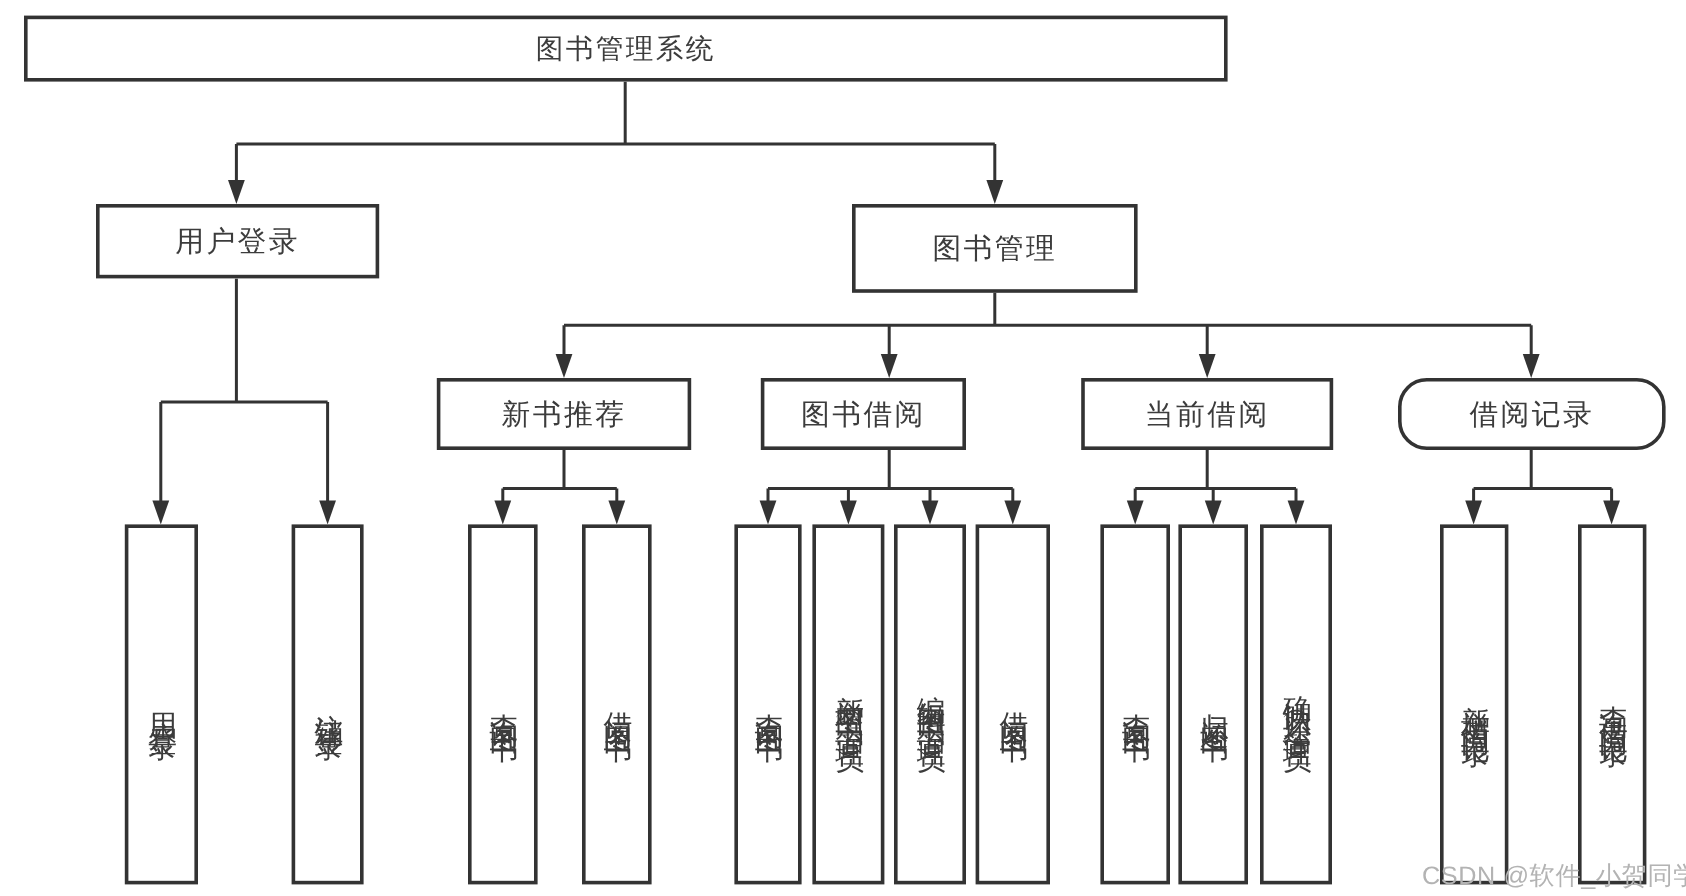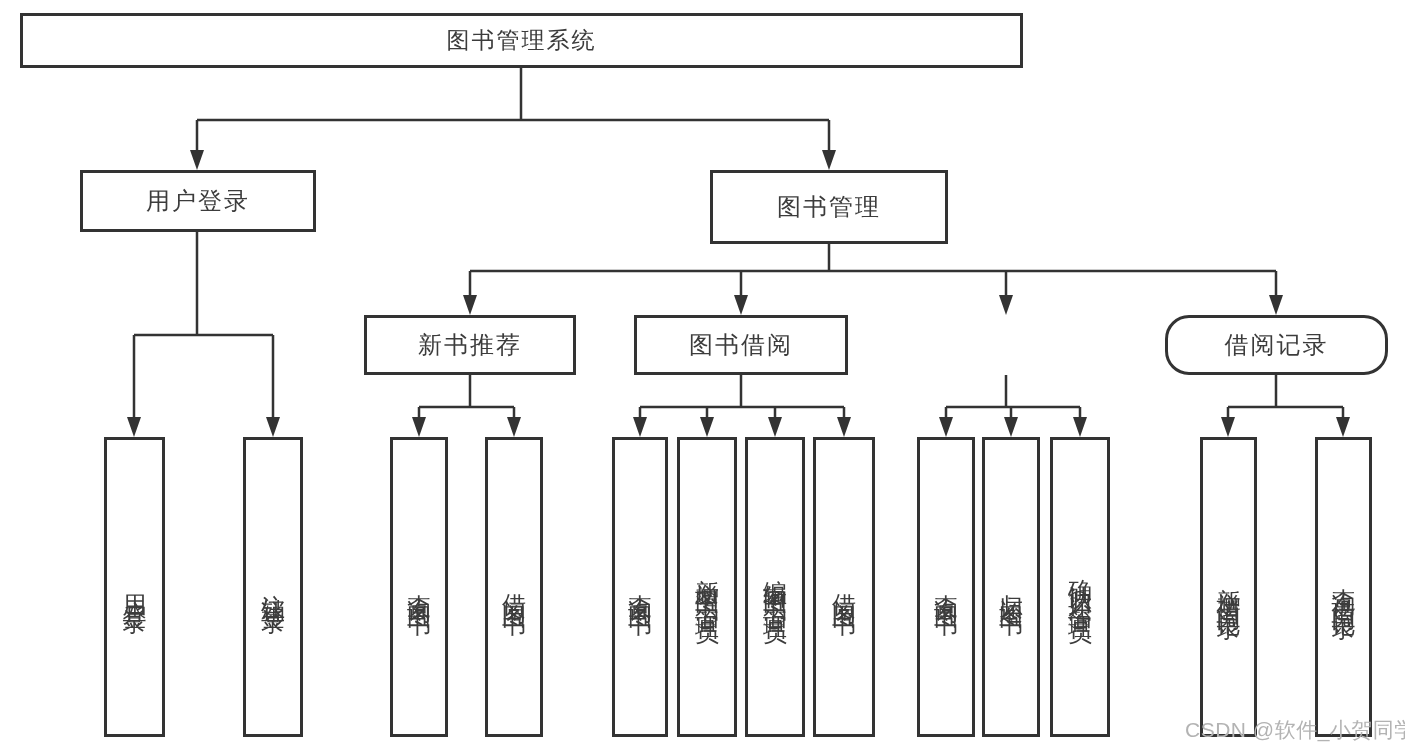--- a/index.html
+++ b/index.html
@@ -100,21 +100,22 @@
       <polygon points="1336,417 1350,417 1343,437"></polygon>
     </g>
   </svg>
 
   <div class="hbox root" style="left:20px; top:13px; width:1003px; height:55px;">图书管理系统</div>
 
   <div class="hbox" style="left:80px; top:170px; width:236px; height:62px;">用户登录</div>
   <div class="hbox" style="left:710px; top:170px; width:238px; height:74px;">图书管理</div>
 
   <div class="hbox" style="left:364px; top:315px; width:212px; height:60px;">新书推荐</div>
-  <div class="hbox" style="left:634px; top:315px; width:214px; height:60px;">图书借阅</div>
+  <div class="hbox" style="left:634px; top:315px; width:171px; height:60px;">图书借阅</div>
+  <div class="hbox" style="left:901px; top:315px; width:210px; height:60px;">当前借阅</div>
   <div class="hbox" style="left:1165px; top:315px; width:223px; height:60px;border-radius:24px;">借阅记录</div>
 
   <div class="vbox" style="left:104px; width:61px;">用户登录</div>
   <div class="vbox" style="left:243px; width:60px;">注销登录</div>
 
   <div class="vbox" style="left:390px; width:58px;">查询图书</div>
   <div class="vbox" style="left:485px; width:58px;">借阅图书</div>
 
   <div class="vbox" style="left:612px; width:56px;">查询图书</div>
   <div class="vbox" style="left:677px; width:60px;">新增图书（管理员）</div>

